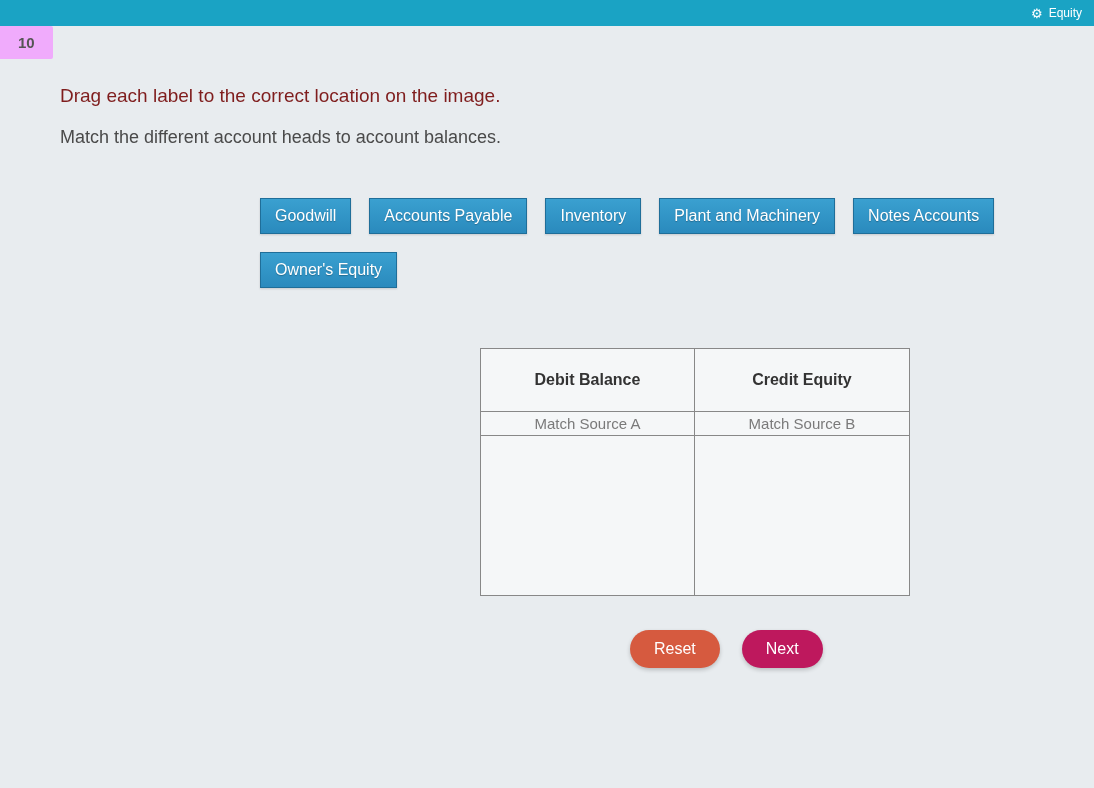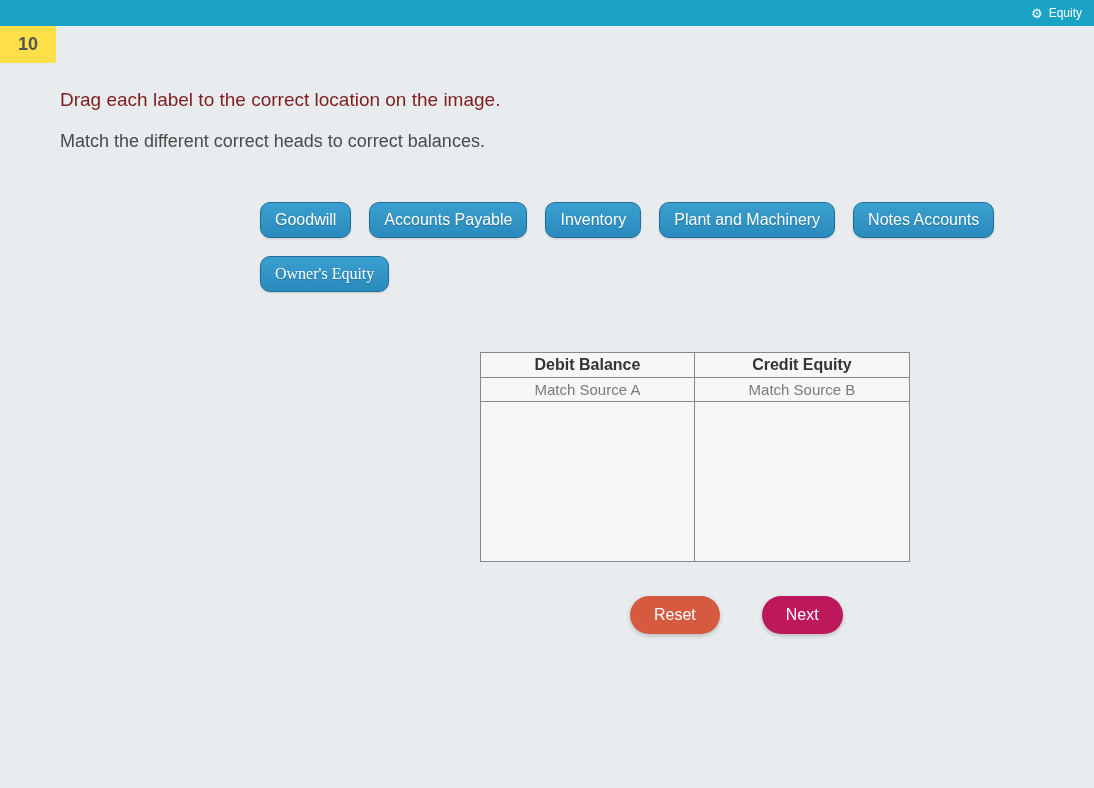--- a/index.html
+++ b/index.html
@@ -20,23 +20,23 @@
     align-items: center;
     padding-right: 12px;
     color: #fff;
     font-size: 12px;
   }
   .topbar .gear {
     margin-right: 6px;
     font-size: 13px;
   }
   .qnum {
-    background: #fde047;
+    background: #f0abfc;
     color: #555;
-    font-size: 18px;
+    font-size: 15px;
     font-weight: 600;
     padding: 8px 18px;
     display: inline-block;
     border-top-right-radius: 2px;
     border-bottom-right-radius: 2px;
   }
   .content {
     padding: 20px 50px 0 60px;
   }
   .instr1 {
@@ -52,30 +52,29 @@
   .labels-row {
     display: flex;
     flex-wrap: wrap;
     gap: 18px;
     margin-left: 200px;
     margin-bottom: 18px;
   }
   .labels-row2 {
     margin-left: 200px;
     margin-bottom: 60px;
-    font-family: Liberation Serif, serif;
   }
   .draglabel {
     background: #2a8fc0;
     background: linear-gradient(#3aa0d0,#2a8abd);
     color: #fff;
     padding: 8px 14px;
     font-size: 16px;
     border: 1px solid #1f6e99;
-    border-radius: 10px;
+    border-radius: 0;
     cursor: grab;
     user-select: none;
     text-shadow: 0 1px 1px rgba(0,0,0,0.25);
     box-shadow: 0 1px 2px rgba(0,0,0,0.15);
     display: inline-block;
   }
   .table-wrap {
     margin-left: 420px;
   }
   table.match {
@@ -84,36 +83,36 @@
   }
   table.match th, table.match td {
     border: 1px solid #888;
     text-align: center;
     font-size: 16px;
     color: #333;
     background: #f5f7f8;
   }
   table.match th {
     font-weight: 700;
-    padding: 3px 6px;
+    padding: 22px 6px;
   }
   table.match .subhead td {
     color: #7a7a7a;
     padding: 3px 23px;
     font-size: 15px;
   }
   table.match .dropzone td {
     height: 160px;
     vertical-align: top;
   }
   .buttons {
     margin-top: 34px;
     margin-left: 570px;
     display: flex;
-    gap: 42px;
+    gap: 22px;
     align-items: flex-start;
   }
   .btn {
     border: none;
     color: #fff;
     font-size: 16px;
     padding: 10px 24px;
     border-radius: 22px;
     cursor: pointer;
     box-shadow: 0 2px 4px rgba(0,0,0,0.2);
@@ -129,21 +128,21 @@
 <div class="topbar">
   <span class="gear">⚙</span>
   <span>Equity</span>
 </div>
 
 <div class="qnum">10</div>
 
 <div class="content">
 
   <p class="instr1">Drag each label to the correct location on the image.</p>
-  <p class="instr2">Match the different correct heads to correct balances.</p>
+  <p class="instr2">Match the different account heads to account balances.</p>
 
   <div class="labels-row">
     <span class="draglabel">Goodwill</span>
     <span class="draglabel">Accounts Payable</span>
     <span class="draglabel">Inventory</span>
     <span class="draglabel">Plant and Machinery</span>
     <span class="draglabel">Notes Accounts</span>
   </div>
   <div class="labels-row2">
     <span class="draglabel">Owner's Equity</span>

